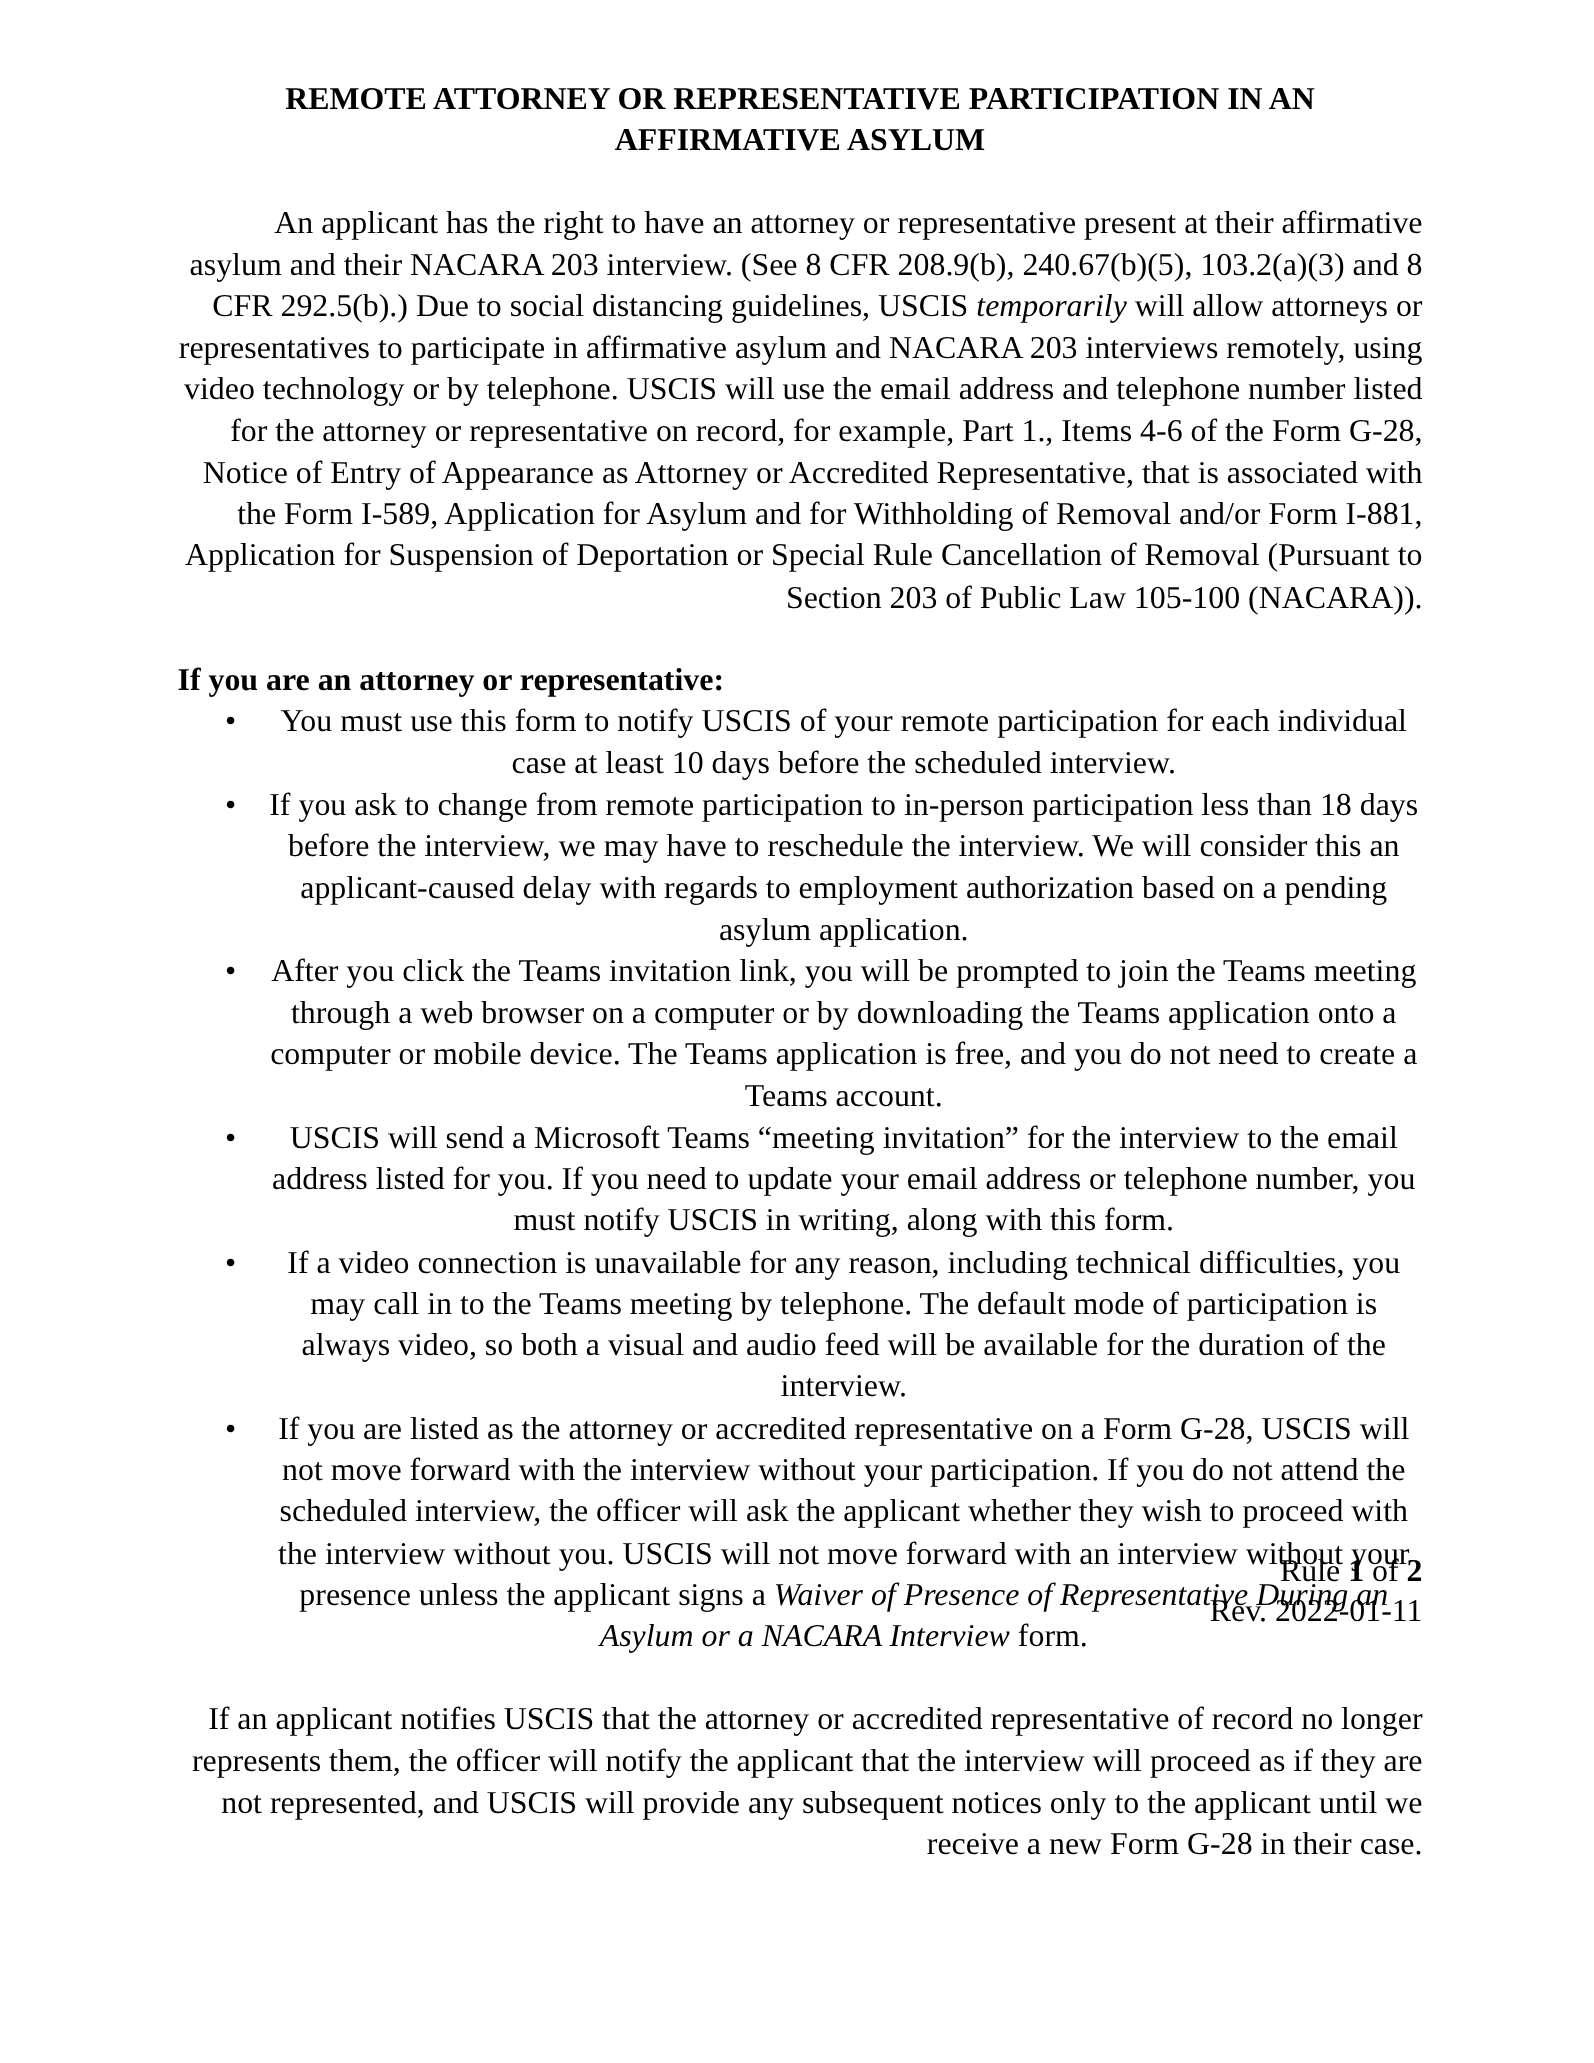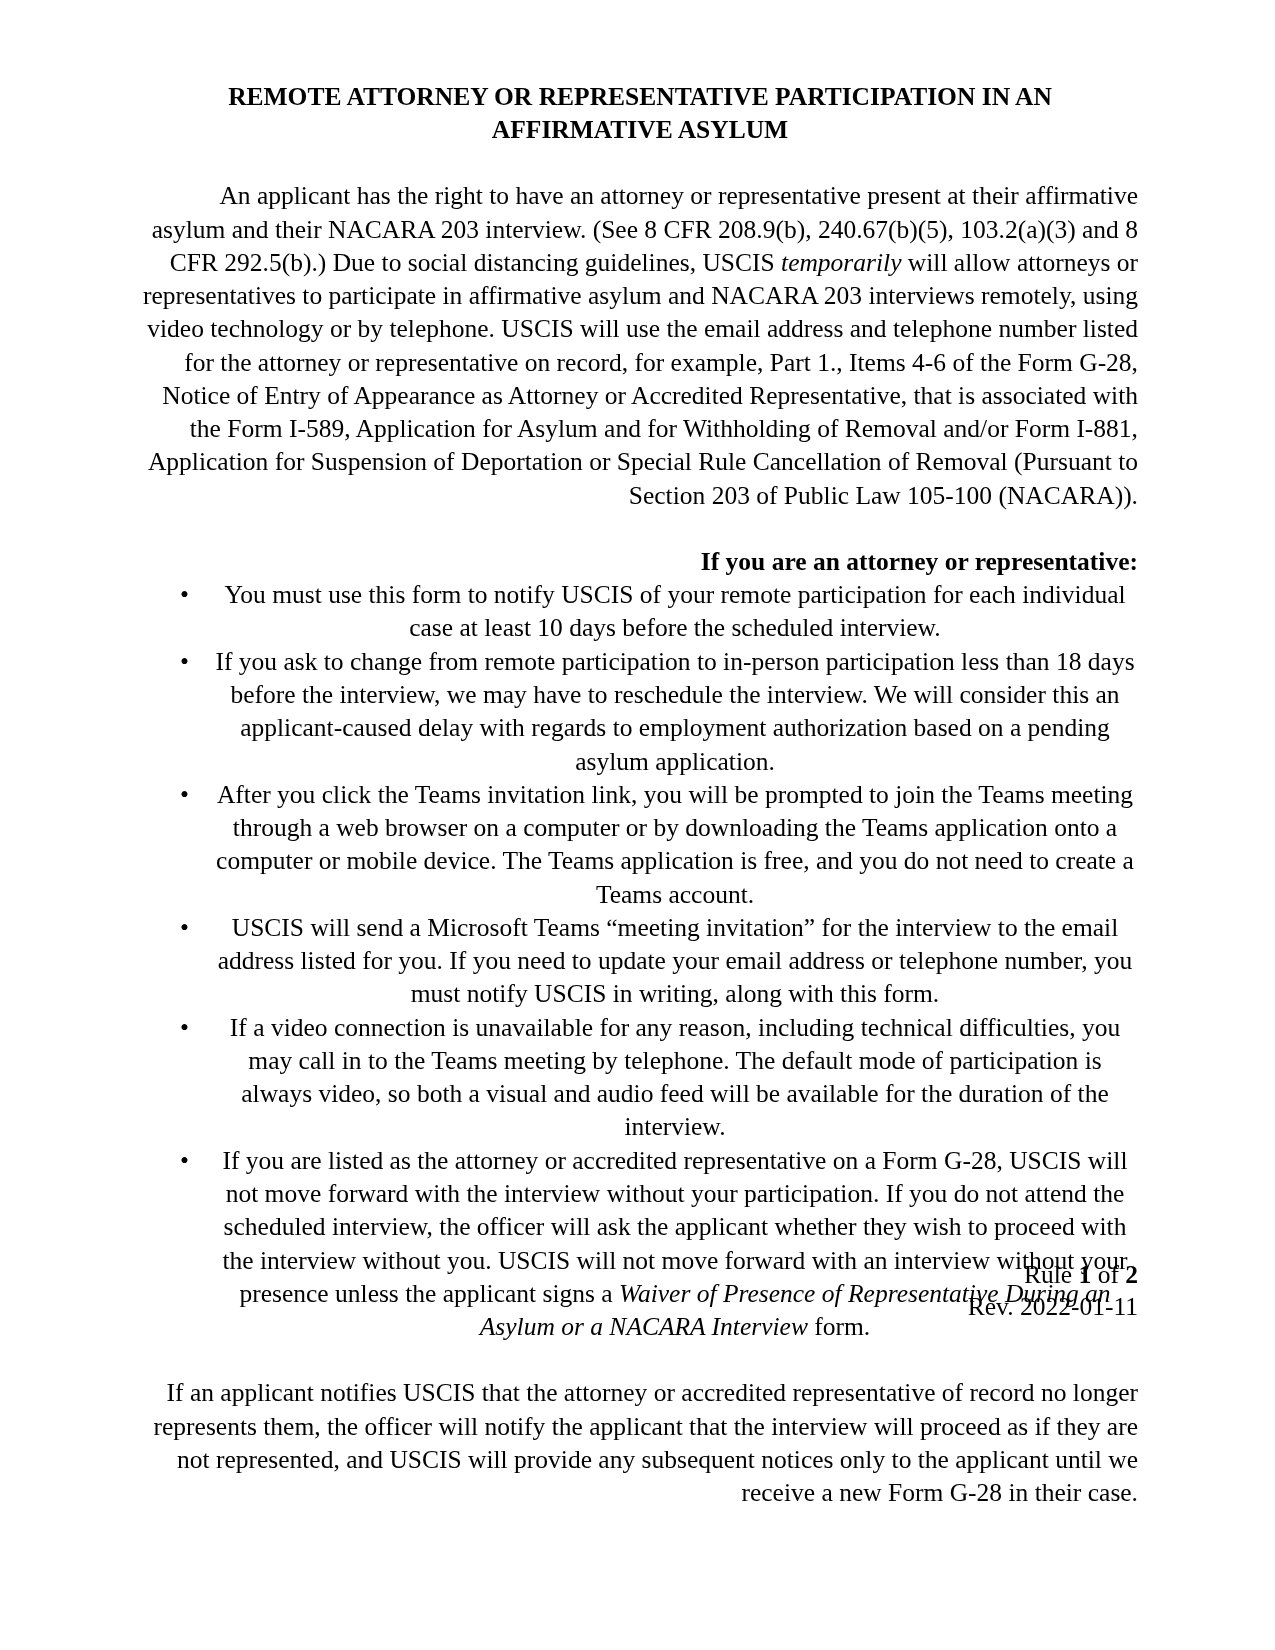--- a/index.html
+++ b/index.html
@@ -13,21 +13,20 @@
     font-family: "Liberation Serif", "DejaVu Serif", serif;
     color: #000000;
     -webkit-font-smoothing: antialiased;
   }
   .page {
     position: relative;
     width: 1275px;
     height: 1444px;
     box-sizing: border-box;
     padding: 62px 137px 0 142px;
-    margin-top: 18px;
   }
 
   
   .doc-title {
     text-align: center;
     font-size: 25.5px;
     line-height: 1.30;
     margin: 0 0 0 0;
     padding: 0 2px;
   }
@@ -43,21 +42,20 @@
   .spacer-line { height: 33px; }
 
   em.ital { font-style: italic; }
 
   
   .bold-head {
     font-size: 25.5px;
     font-weight: bold;
     line-height: 1.305;
     margin: 0;
-    text-align: right;
   }
 
   
   ul.bullets {
     list-style: none;
     margin: 0;
     padding: 0;
   }
   ul.bullets > li {
     position: relative;

